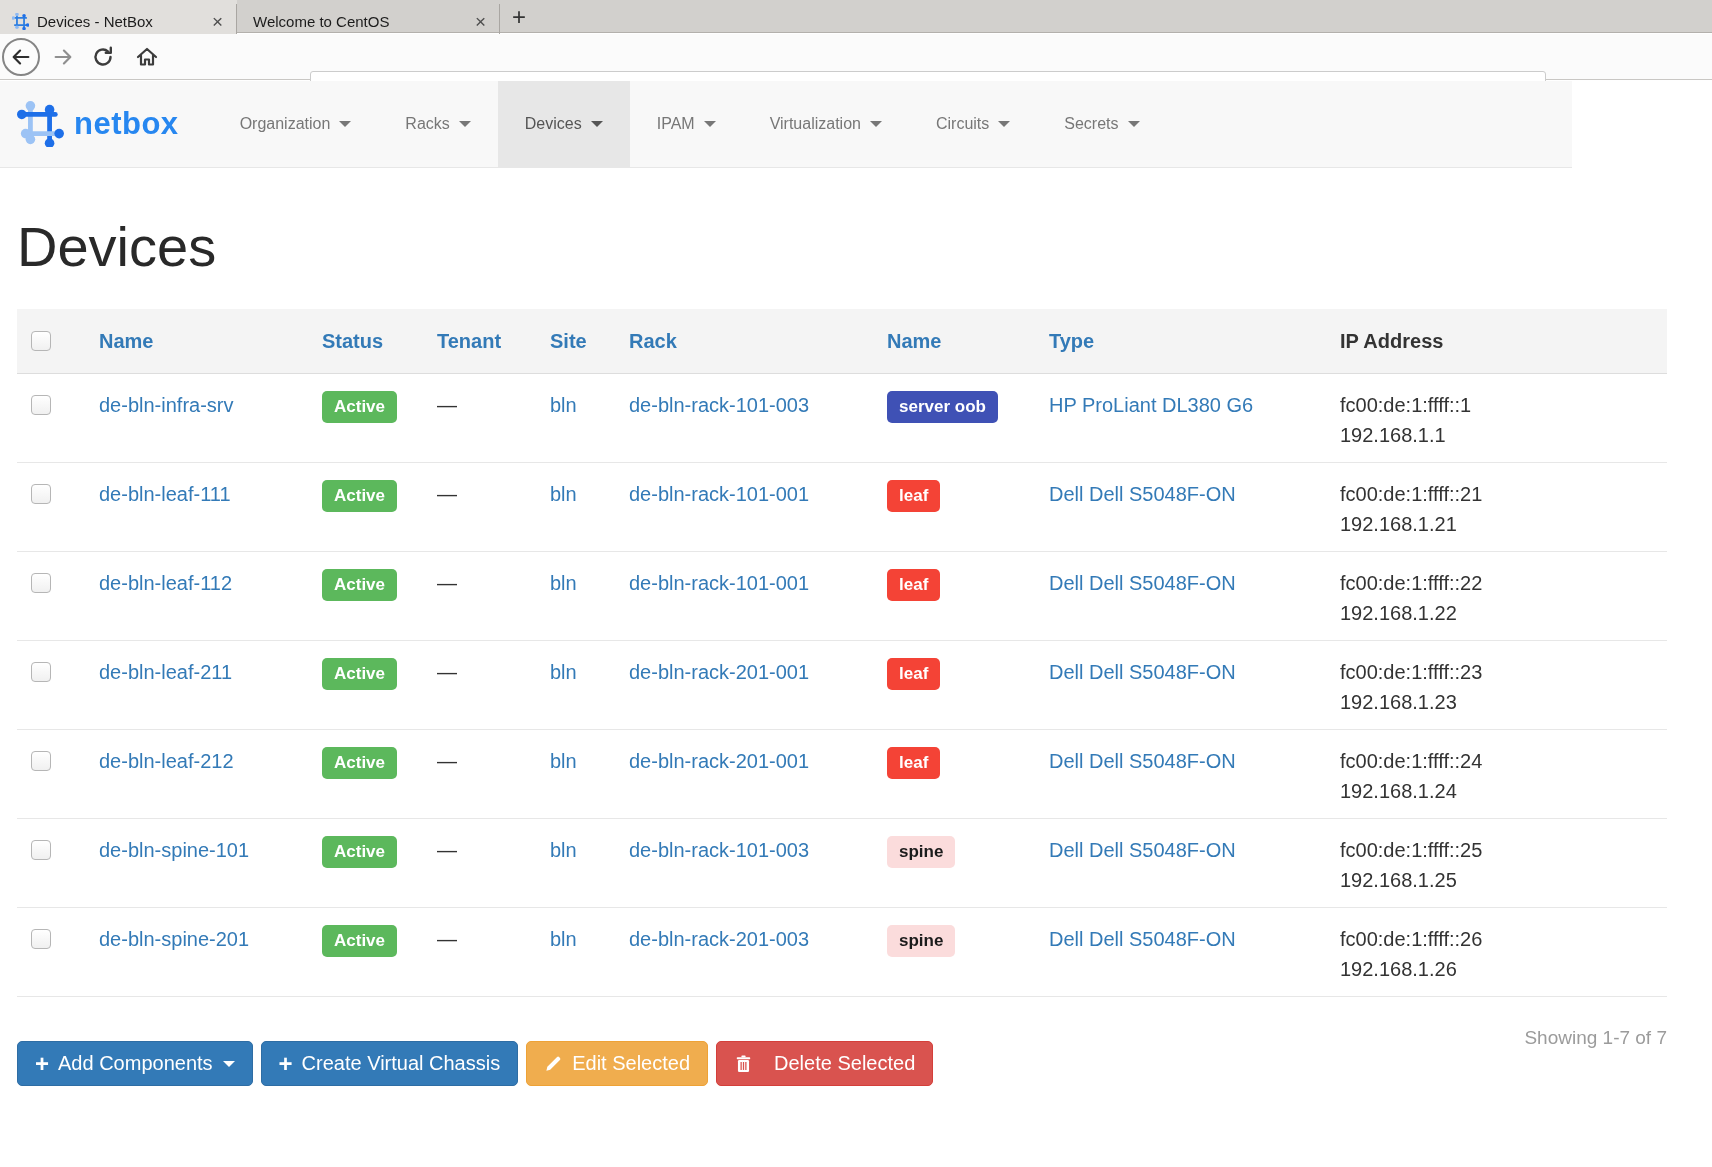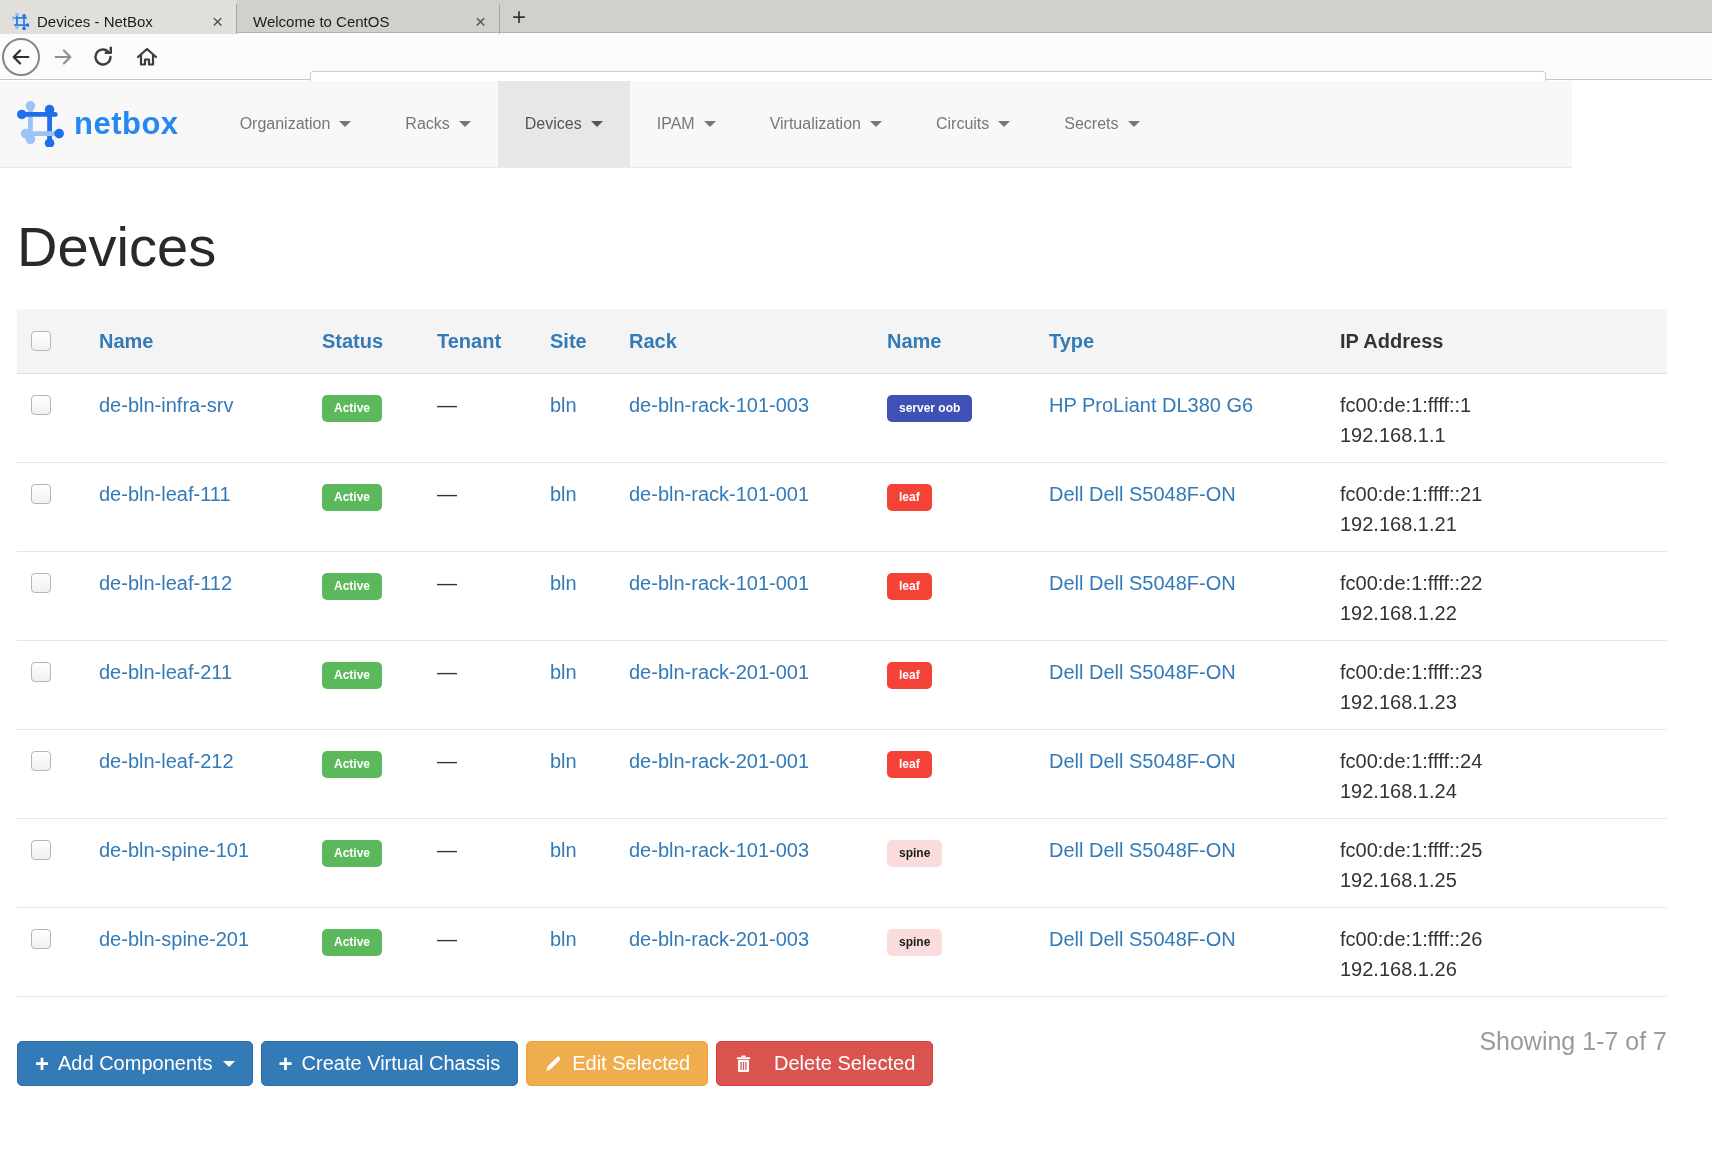--- a/index.html
+++ b/index.html
@@ -65,36 +65,36 @@
   th { text-align:left; font-size:20px; font-weight:bold; color:#337ab7;
        padding:17px 6px 17px 17px; border-bottom:1px solid #dddddd; }
   th.plain { color:#333; }
   th.cb-col, td.cb-col { padding-left:14px; }
   td { vertical-align:top; padding:16px 6px 12px 17px; border-bottom:1px solid #e7e7e7;
        font-size:20px; color:#333; line-height:30px; }
   a.tbl-link { color:#337ab7; text-decoration:none; }
   .checkbox { display:inline-block; width:20px; height:20px; margin-top:5px;
               border:1px solid #b6b6b6; border-radius:4px;
               background:linear-gradient(#ffffff,#f0f0f0); }
-  .badge { display:inline-block; font-size:12px; font-weight:bold; line-height:1;
+  .badge { display:inline-block; font-size:17px; font-weight:bold; line-height:1;
            padding:7px 12px 8px; border-radius:5px; color:#fff; }
   .badge-status { background:#5cb85c; }
   .ip-line { display:block; }
 
   
   .actions { position:relative; margin:44px 0 0 17px; width:1650px; display:flex; align-items:flex-start; }
   .btn { height:45px; display:flex; align-items:center; padding:0 17px; margin-right:8px;
          border-radius:5px; color:#fff; font-size:20px; cursor:pointer; border:1px solid transparent; }
   .btn .bicon { margin-right:9px; display:flex; align-items:center; }
   .btn-primary { background:#337ab7; border-color:#2e6da4; }
   .btn-warning { background:#f0ad4e; border-color:#eea236; }
   .btn-danger  { background:#d9534f; border-color:#d43f3a;gap:12px; }
   .btn .caret { border-top-color:#fff; margin-left:10px; }
   .plus-glyph { font-size:24px; font-weight:bold; line-height:20px; }
-  .showing { position:absolute; right:0; top:-14px; font-size:25px; color:#9b9b9b; }
+  .showing { position:absolute; right:0; top:-14px; font-size:19px; color:#9b9b9b; }
 </style>
 </head>
 <body>
 
 <div class="tabbar">
   <div class="tab active" style="width:237px">
     <span style="display:flex">
       <svg width="17" height="17" viewBox="0 0 48 48">
         <g stroke="#2b7de0" stroke-width="5" stroke-linecap="round">
           <line x1="14" y1="4" x2="14" y2="40"></line>

